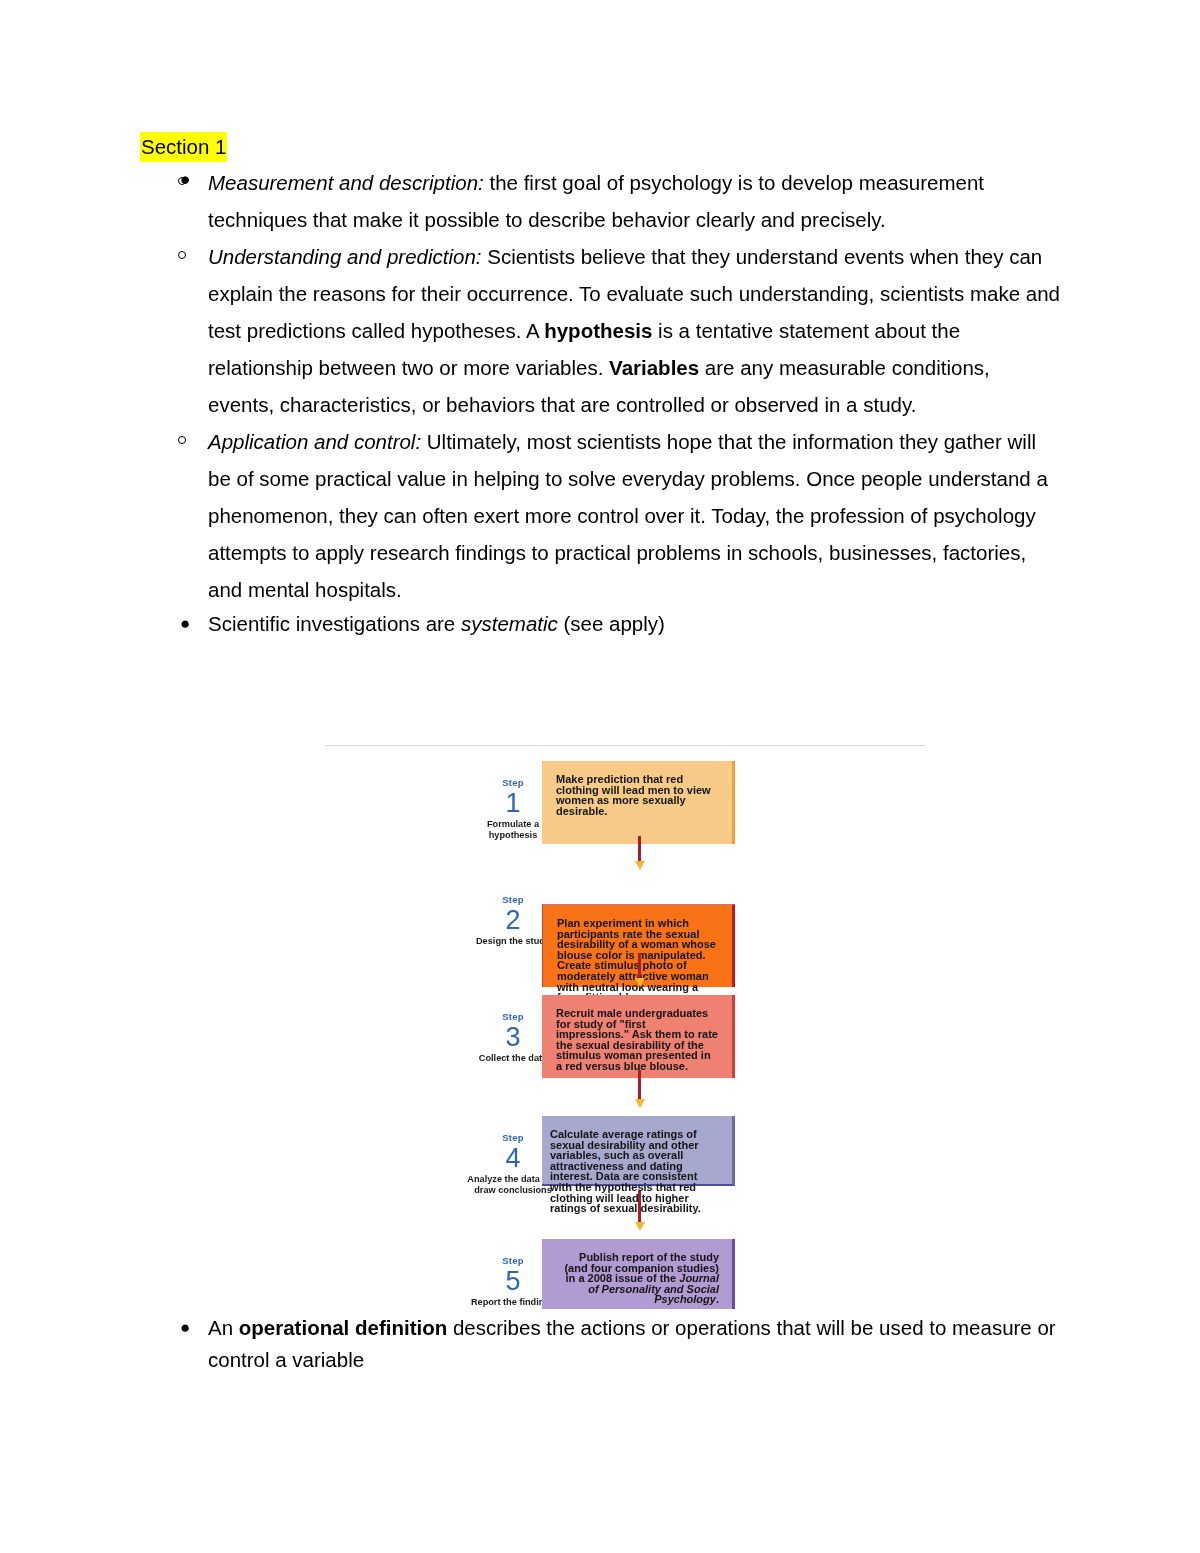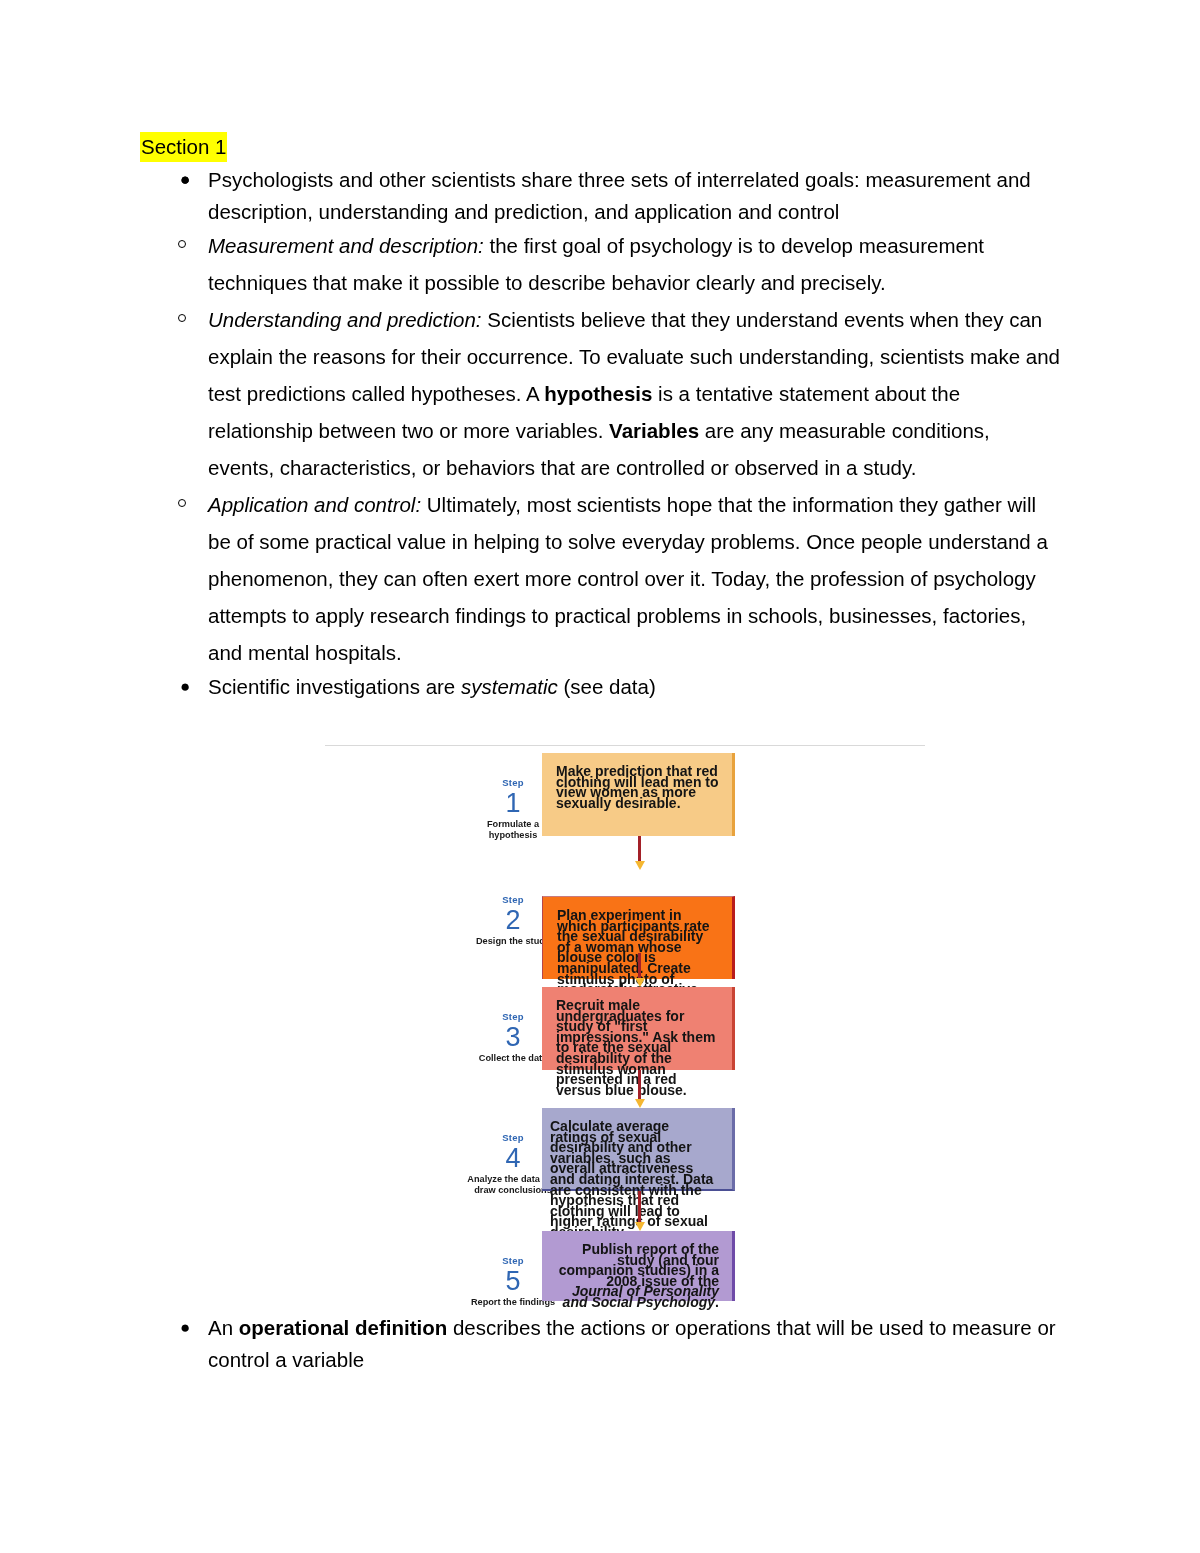--- a/index.html
+++ b/index.html
@@ -128,25 +128,25 @@
   .step-cap {
     font-size: 9.2px;
     font-weight: bold;
     color: #1a1a1a;
     line-height: 11.4px;
     margin-top: 1px;
   }
   .step-box {
     position: absolute;
     left: 217px;
-    top: 0;
+    top: 8px;
     width: 193px;
     box-sizing: border-box;
     padding: 13px 13px 10px 14px;
-    font-size: 14px;
+    font-size: 11px;
     line-height: 10.6px;
     color: #141414;
     font-weight: bold;
   }
   .step-box .sb-text { display: block; }
   .box1 { background: #f7cb87; border-right: 3px solid #e8a23c; }
   .box2 { background: #f97316; border-right: 3px solid #b91c1c; border-left: 1px solid #b4474d; border-top:1px solid #c77b80;margin-top:26px; }
   .box3 { background: #ef8172; border-right: 3px solid #c94434; }
   .box4 { background: #a7a8cd; border-right: 3px solid #6b6ca8; border-bottom: 2px solid #4b4f94; }
   .box5 { background: #b29ad2; border-right: 3px solid #6f4ba8; text-align: right; }
@@ -185,21 +185,20 @@
     </div>
 
     <ul class="lvl1">
 
       <li class="b1">
         <span class="bullet">●</span>
       </li>
 
       <li class="b1">
         <span class="bullet">●</span>
-        <span>Psychologists and other scientists share three sets of interrelated goals: measurement and description, understanding and prediction, and application and control</span>
       </li>
 
       <ul class="lvl2">
 
         <li class="b2">
           <span class="bullet-o"></span>
           <span class="it">Measurement and description:</span><span> the first goal of psychology is to develop measurement techniques that make it possible to describe behavior clearly and precisely.</span>
         </li>
 
         <li class="b2">
@@ -209,21 +208,21 @@
 
         <li class="b2">
           <span class="bullet-o"></span>
           <span class="it">Application and control:</span><span> Ultimately, most scientists hope that the information they gather will be of some practical value in helping to solve everyday problems. Once people understand a phenomenon, they can often exert more control over it. Today, the profession of psychology attempts to apply research findings to practical problems in schools, businesses, factories, and mental hospitals.</span>
         </li>
 
       </ul>
 
       <li class="b1">
         <span class="bullet">●</span>
-        <span>Scientific investigations are </span><span class="it">systematic</span><span> (see data)</span>
+        <span>Scientific investigations are </span><span class="it">systematic</span><span> (see apply)</span>
       </li>
 
     </ul>
   </div>
 
   <div class="figure">
     <div class="fig-rule"></div>
 
     <div class="step-row" style="top:8px;">
       <div class="step-label">
@@ -269,21 +268,21 @@
       <div class="shaft" style="height:30px;"></div>
       <div class="head" style="top:29px;"></div>
     </div>
 
     <div class="step-row" style="top:363px;">
       <div class="step-label">
         <div class="step-word">Step</div>
         <div class="step-num">4</div>
         <div class="step-cap">Analyze the data and draw conclusions</div>
       </div>
-      <div class="step-box box4" style="height:83px;padding-left:8px;">
+      <div class="step-box box4" style="height:70px;padding-left:8px;">
         <span class="sb-text">Calculate average ratings of sexual desirability and other variables, such as overall attractiveness and dating interest. Data are consistent with the hypothesis that red clothing will lead to higher ratings of sexual desirability.</span>
       </div>
     </div>
     <div class="arrow" style="top:446px;height:40px;">
       <div class="shaft" style="height:32px;"></div>
       <div class="head" style="top:31px;"></div>
     </div>
 
     <div class="step-row" style="top:486px;">
       <div class="step-label">

